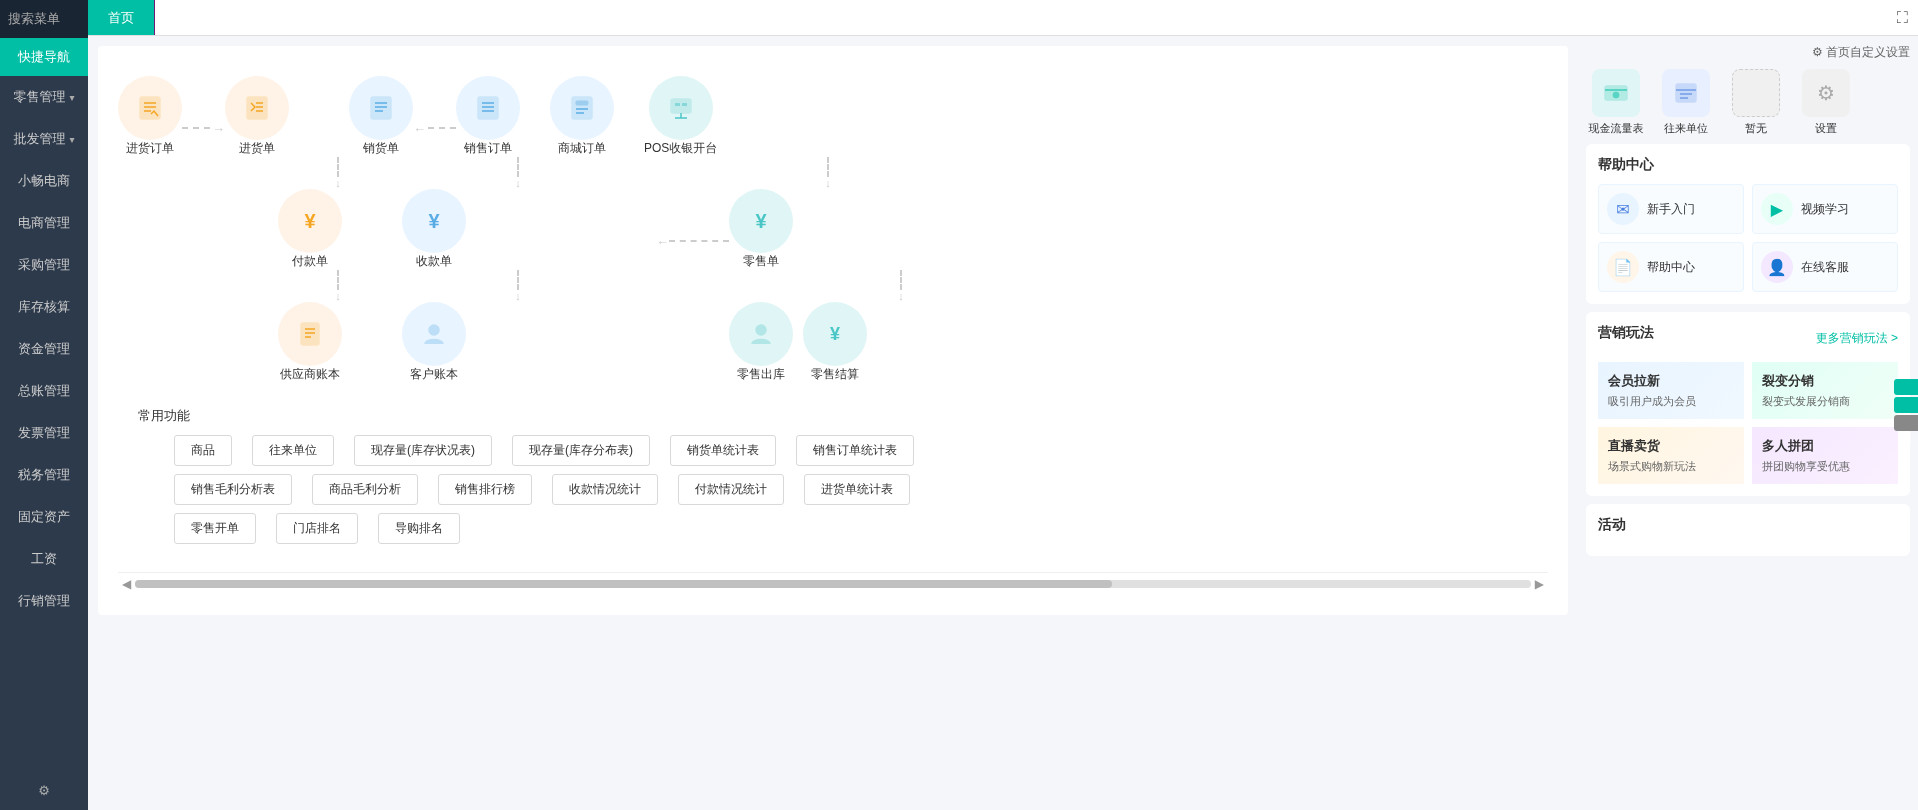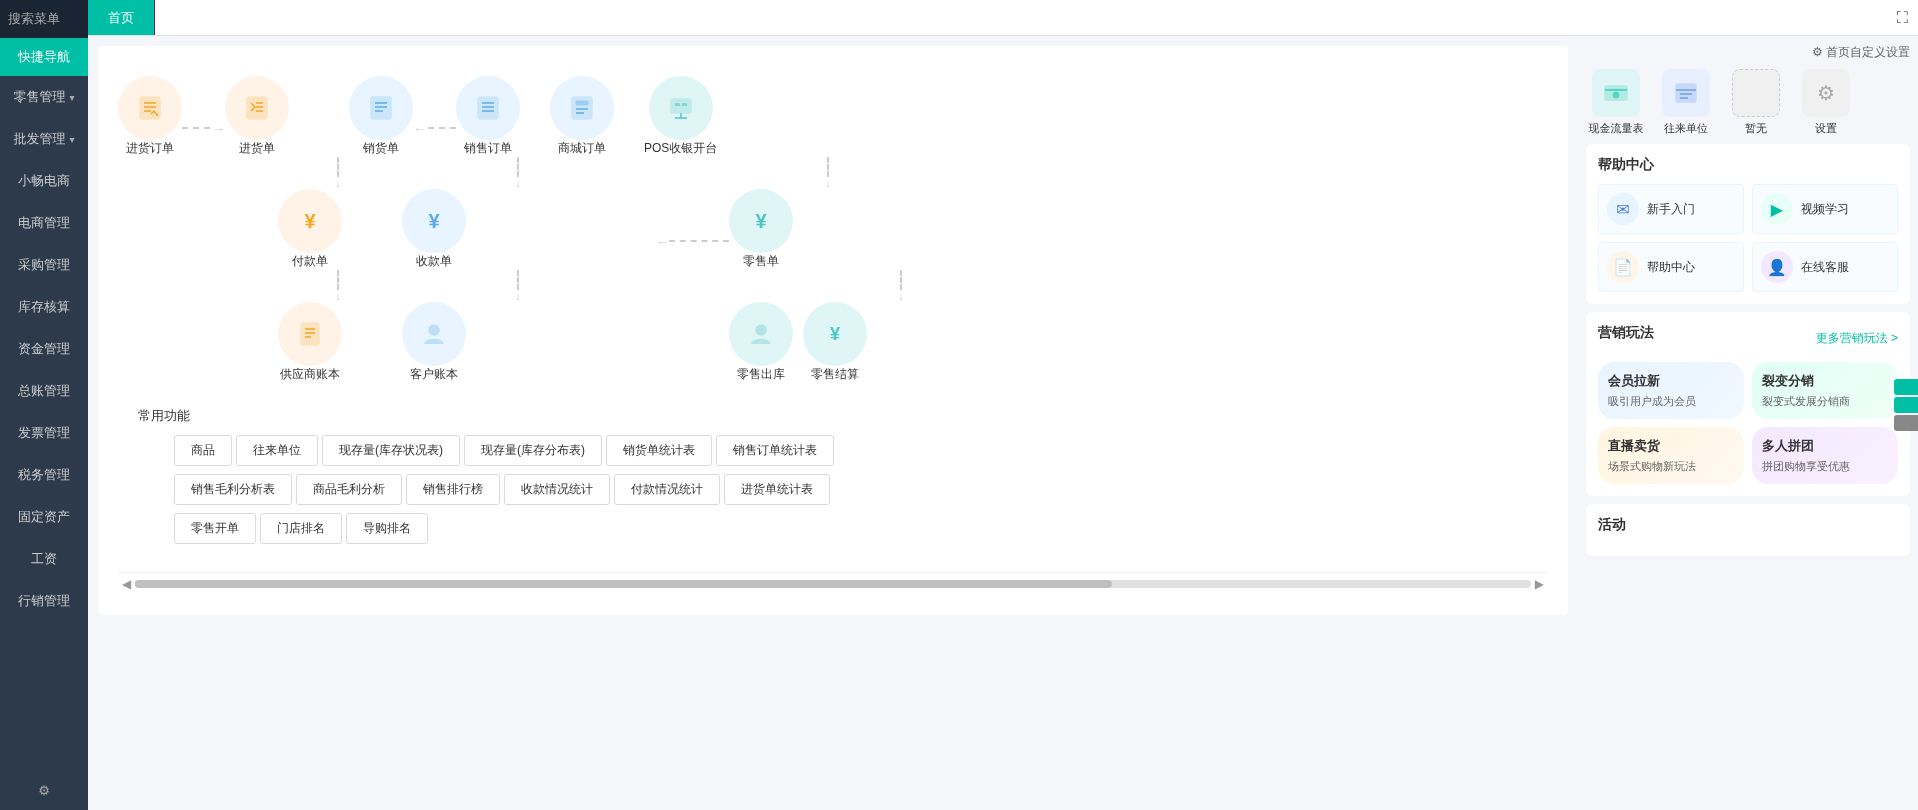--- a/index.html
+++ b/index.html
@@ -137,21 +137,21 @@
       margin-top: 8px;
     }
     .common-func-title {
       font-size: 13px;
       color: #333;
       margin-bottom: 10px;
     }
     .func-btn-row {
       display: flex;
       flex-wrap: wrap;
-      gap: 4px;
+      gap: 20px;
       margin-bottom: 8px;
       padding-left: 36px;
     }
     .func-btn {
       border: 1px solid #d9d9d9;
       background: #fff;
       padding: 6px 16px;
       border-radius: 3px;
       font-size: 12px;
       color: #333;
@@ -270,21 +270,21 @@
       margin-bottom: 10px;
     }
     .more-link { font-size: 12px; color: #00bfa5; cursor: pointer; }
     .marketing-grid {
       display: grid;
       grid-template-columns: 1fr 1fr;
       gap: 8px;
     }
     .mkt-item {
       background: linear-gradient(135deg, #e8f4ff, #f0f8ff);
-      border-radius: 16px;
+      border-radius: 0;
       padding: 10px;
       cursor: pointer;
     }
     .mkt-title { font-size: 13px; font-weight: bold; color: #333; margin-bottom: 4px; }
     .mkt-desc { font-size: 11px; color: #666; }
 
     
     .side-btns {
       position: fixed;
       right: 0;

